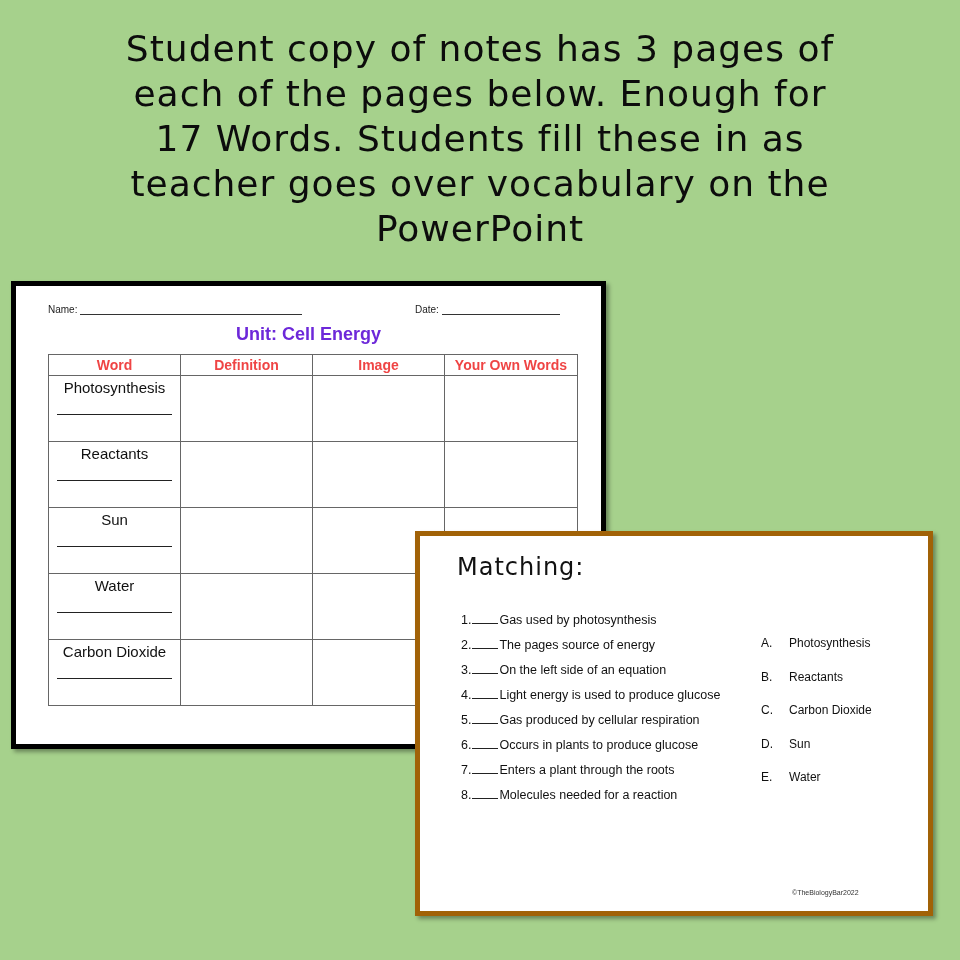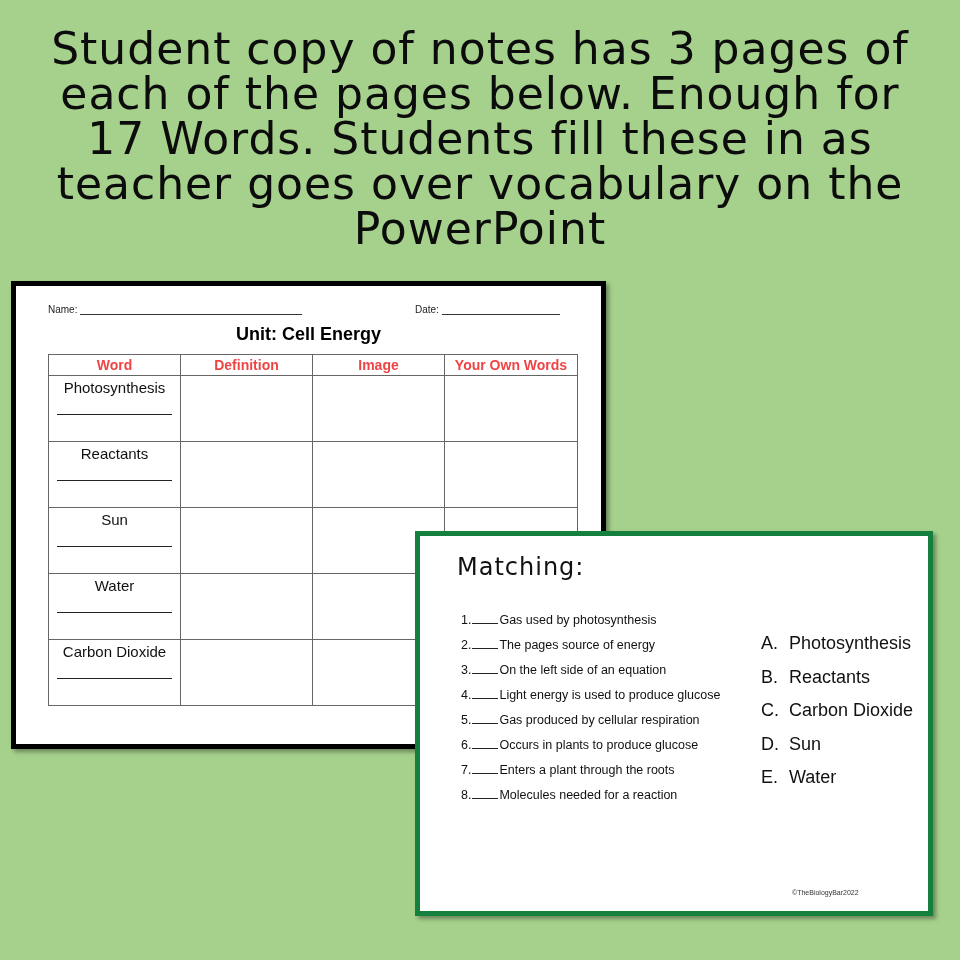--- a/index.html
+++ b/index.html
@@ -9,21 +9,21 @@
       position: relative;
       font-family: "Liberation Sans", sans-serif;
       color: #111;
     }
     .caption {
       position: absolute;
       left: 0; top: 26px;
       width: 960px;
       text-align: center;
       font-family: "DejaVu Sans", sans-serif;
-      font-size: 44px;
+      font-size: 36px;
       line-height: 45px;
       letter-spacing: 1px;
       color: #0c0c0c;
       font-weight: normal;
     }
     .caption div { white-space: nowrap; }
 
     
     .sheet-vocab {
       position: absolute;
@@ -46,21 +46,21 @@
     .line-blank { display: inline-block; border-bottom: 1px solid #333; height: 11px; margin-left: 3px; }
     .name-field .line-blank { width: 222px; }
     .date-field .line-blank { width: 118px; }
 
     .unit-title {
       position: absolute;
       top: 38px; left: 0; width: 100%;
       text-align: center;
       font-size: 18px;
       font-weight: bold;
-      color: #000000;
+      color: #6d28d9;
     }
     table.vocab {
       position: absolute;
       top: 68px; left: 32px;
       width: 529px;
       border-collapse: collapse;
       table-layout: fixed;
     }
     table.vocab th, table.vocab td {
       border: 1px solid #666;
@@ -80,21 +80,21 @@
       margin: 18px auto 0;
       border-bottom: 1px solid #222;
     }
 
     
     .sheet-match {
       position: absolute;
       left: 415px; top: 531px;
       width: 518px; height: 385px;
       background: #fff;
-      border: 5px solid #15803d;
+      border: 5px solid #a16207;
       box-shadow: 3px 3px 4px rgba(0,0,0,0.35);
     }
     .match-title {
       position: absolute;
       left: 37px; top: 17px;
       font-family: "DejaVu Sans", sans-serif;
       font-size: 24px;
       letter-spacing: 1px;
       color: #111;
     }
@@ -104,21 +104,21 @@
       list-style: none;
       font-size: 12.5px;
       color: #111;
     }
     .questions li { height: 25px; line-height: 18px; white-space: nowrap; margin-left: 16px; }
     .q-blank { display: inline-block; width: 26px; border-bottom: 1px solid #222; height: 12px; margin: 0 1px 0 1px; }
     .answers {
       position: absolute;
       left: 341px; top: 98px;
       list-style: none;
-      font-size: 18px;
+      font-size: 12px;
       color: #111;
     }
     .answers li { height: 33.5px; line-height: 18px; white-space: nowrap; }
     .ans-letter { display: inline-block; width: 28px; }
     .copyright {
       position: absolute;
       left: 372px; top: 353px;
       font-size: 7px;
       color: #333;
     }

